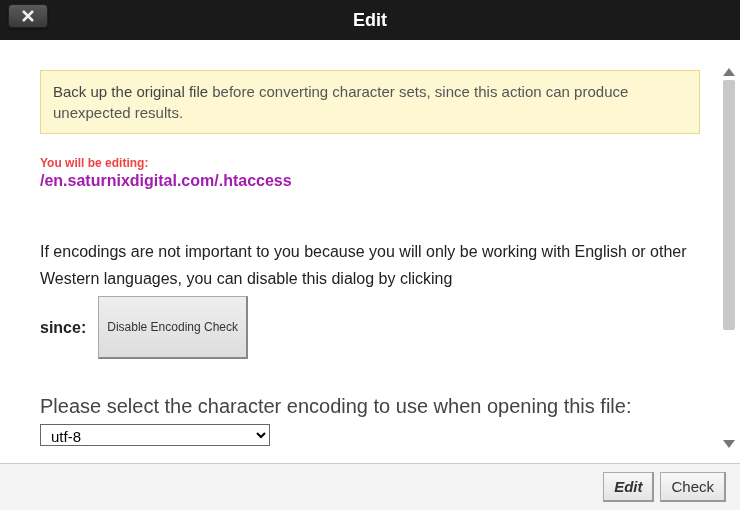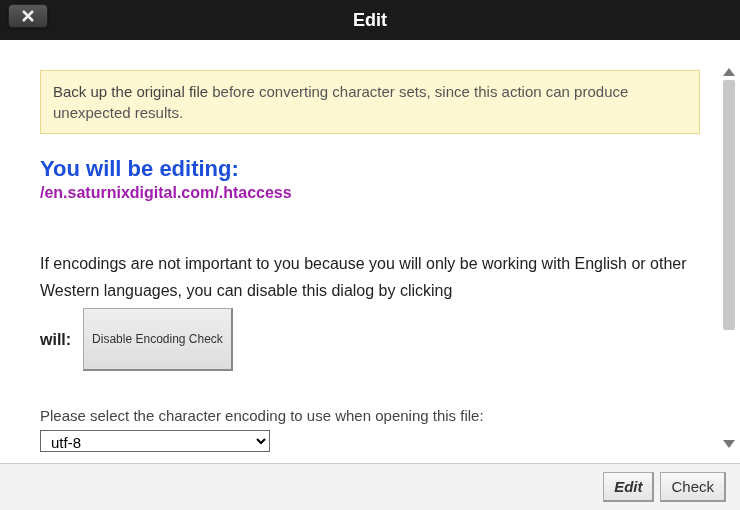--- a/index.html
+++ b/index.html
@@ -67,22 +67,22 @@
       font-size: 15px;
       line-height: 1.4;
       margin-bottom: 22px;
     }
     .warning-box .bold {
       font-weight: normal;
       color: #444;
     }
     .editing-label {
       font-weight: bold;
-      font-size: 22px;
-      color: #1d4ed8;
+      font-size: 12px;
+      color: #ef4444;
       margin-bottom: 2px;
     }
     .file-path {
       font-weight: bold;
       font-size: 16px;
       color: #a21caf;
       margin-bottom: 48px;
     }
     .encoding-text {
       font-weight: normal;
@@ -105,21 +105,21 @@
       background: linear-gradient(to bottom, #eee, #ddd);
       border: 1px solid #aaa;
       border-right: 2px solid #888;
       border-bottom: 2px solid #888;
       padding: 23px 8px;
       font-size: 12px;
       color: #333;
       cursor: pointer;
     }
     .select-label {
-      font-size: 15px;
+      font-size: 20px;
       color: #444;
       margin-top: 36px;
       margin-bottom: 6px;
     }
     .encoding-select {
       width: 230px;
       height: 22px;
       font-size: 15px;
       padding: 2px 6px;
       border: 1px solid #666;
@@ -200,21 +200,21 @@
 
     <div class="warning-box">
       <span class="bold">Back up the original file</span><span> before converting character sets, since this action can produce unexpected results.</span>
     </div>
 
     <div class="editing-label">You will be editing:</div>
     <div class="file-path">/en.saturnixdigital.com/.htaccess</div>
 
     <div class="encoding-text">If encodings are not important to you because you will only be working with English or other Western languages, you can disable this dialog by clicking</div>
     <div class="encoding-row">
-      <span class="here-label">will:</span>
+      <span class="here-label">since:</span>
       <button class="disable-btn">Disable Encoding Check</button>
     </div>
 
     <div class="select-label">Please select the character encoding to use when opening this file:</div>
     <select class="encoding-select">
       <option>utf-8</option>
     </select>
 
   </div>
 

